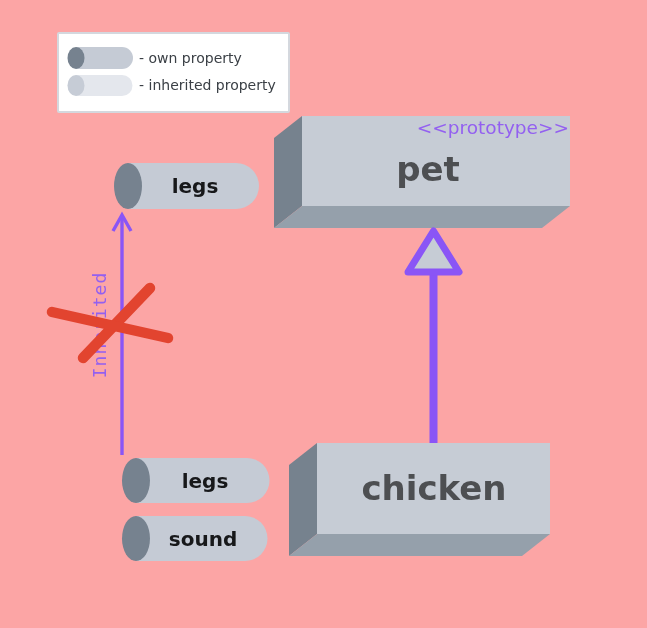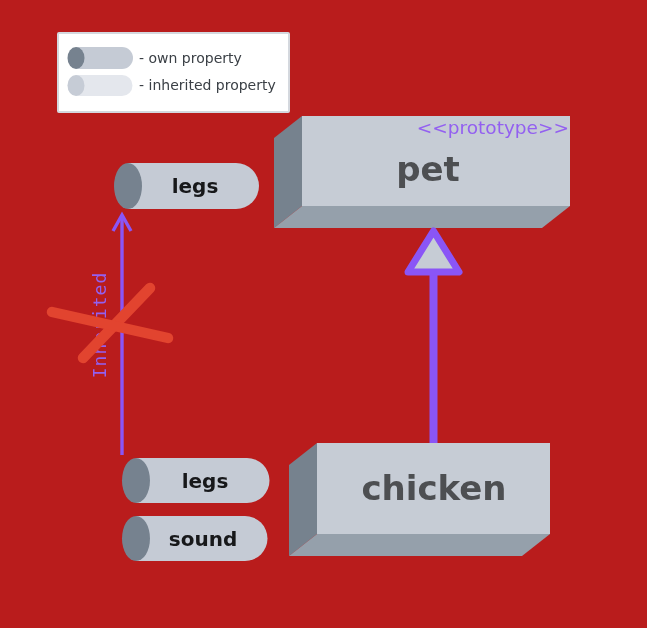--- a/index.html
+++ b/index.html
@@ -5,21 +5,21 @@
   html, body {
     margin: 0;
     padding: 0;
     background: #ffffff;
     font-family: "DejaVu Sans", sans-serif;
   }
   .stage {
     position: relative;
     width: 647px;
     height: 628px;
-    background: #b91c1c;
+    background: #fca5a5;
     overflow: hidden;
   }
   svg { display: block; }
   svg text { font-family: "DejaVu Sans", sans-serif; }
 
   .legend-border { fill: #ffffff; stroke: var(--legend-border); stroke-width: 2px; }
   .legend-text   { fill: var(--legend-text); font-size: 14px; }
 
   .cyl-body { fill: var(--cyl-body); }
   .cyl-cap  { fill: var(--cyl-cap); }

